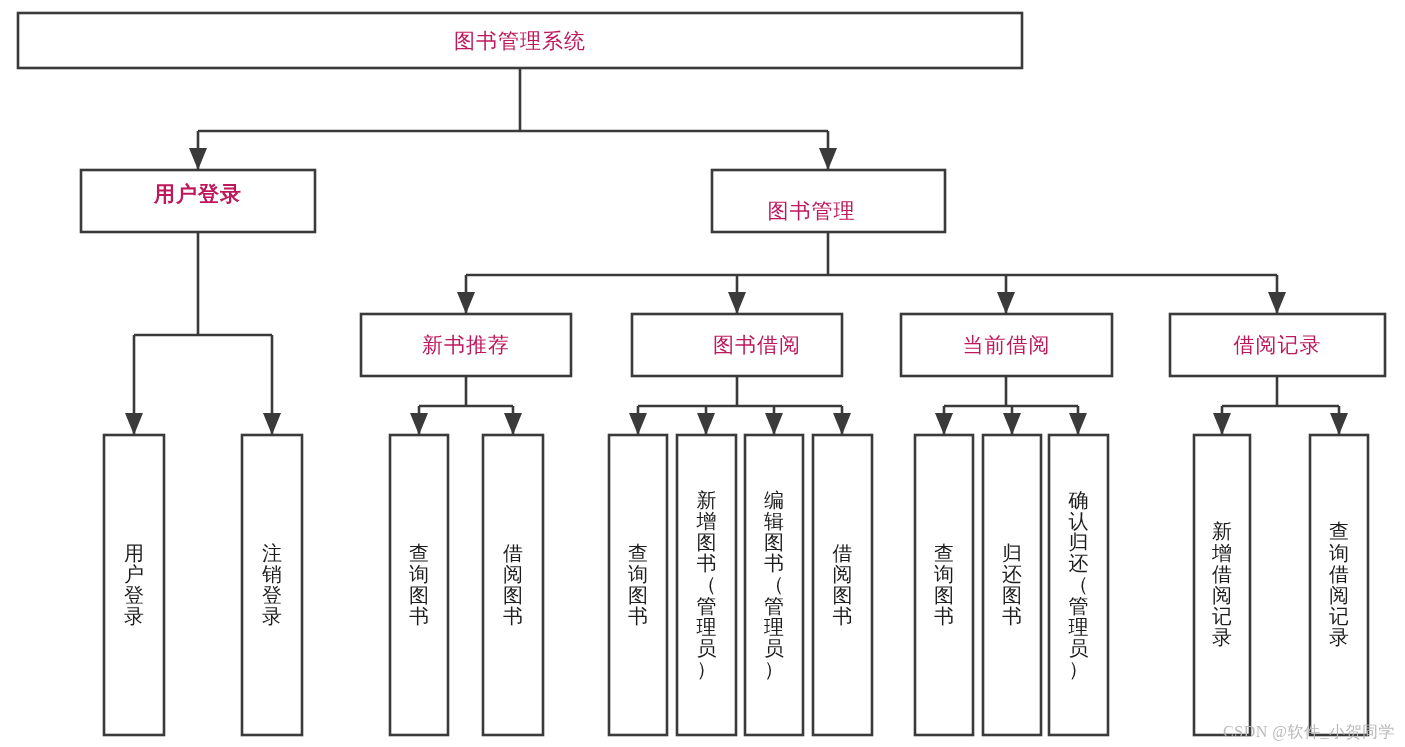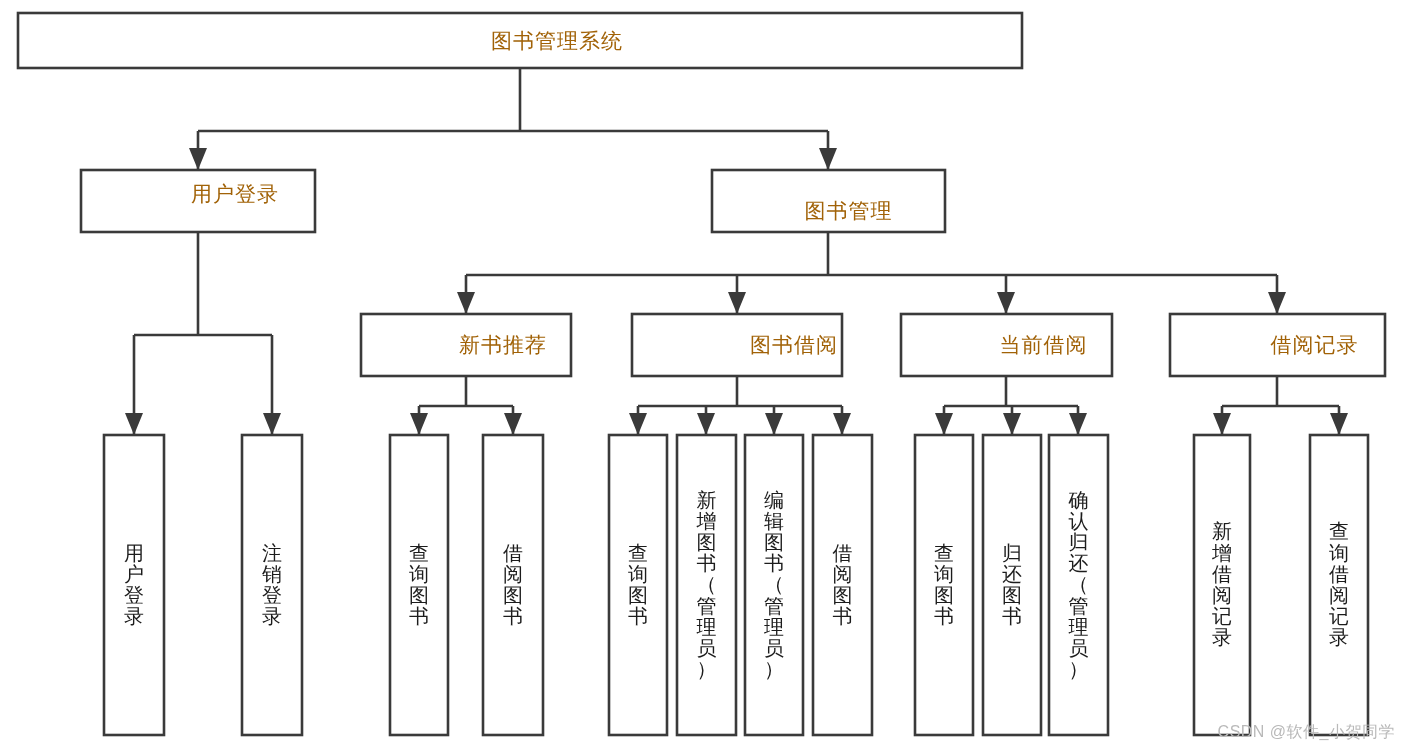--- a/index.html
+++ b/index.html
@@ -38,21 +38,21 @@
     stroke-linecap: butt;
   }
   .arrow-head {
     fill: #3a3a3a;
     stroke: none;
   }
   .watermark {
     position: absolute;
     right: 10px;
     bottom: 4px;
-    font-family: Liberation Sans, sans-serif;
+    font-family: Liberation Serif, serif;
     font-size: 16px;
     color: #b9b9b9;
     white-space: nowrap;
     letter-spacing: 0.5px;
   }
   .vlabel-wrap {
     position: absolute;
     display: flex;
     flex-direction: column;
     align-items: center;
@@ -65,25 +65,24 @@
   }
   .vlabel-wrap span {
     display: block;
   }
   .hlabel-wrap {
     position: absolute;
     display: flex;
     align-items: center;
     justify-content: center;
     font-size: 21px;
-    color: #a16207;
+    color: #be185d;
     font-family: "Liberation Sans", sans-serif;
     pointer-events: none;
     letter-spacing: 1px;
-    padding-left: 37px;
   }
 </style>
 </head>
 <body>
 
 <div id="diagram-root">
 
   <svg class="diagram-svg" viewBox="0 0 1405 747" xmlns="http://www.w3.org/2000/svg">
     <g id="connectors-layer">
         <line x1="520" y1="68" x2="520" y2="131" class="connector"></line>
@@ -159,21 +158,21 @@
         <rect x="983" y="435" width="58" height="300" class="node-box"></rect>
         <rect x="1049" y="435" width="59" height="300" class="node-box"></rect>
         <rect x="1194" y="435" width="56" height="300" class="node-box"></rect>
         <rect x="1310" y="435" width="58" height="300" class="node-box"></rect>
       </g>
   </svg>
 
   <div class="hlabel-wrap" id="root-label" style="left: 18px; top: 13px; width: 1004px; height: 55px;">图书管理系统</div>
 
   <div id="labels-layer">
-      <div class="hlabel-wrap" style="left: 81px; top: 170px; width: 234px; height: 48px;">用户登录</div>
+      <div class="hlabel-wrap" style="left: 81px; top: 170px; width: 234px; height: 48px; font-weight: bold;">用户登录</div>
       <div class="hlabel-wrap" style="left: 712px; top: 180px; width: 199px; height: 62px;">图书管理</div>
       <div class="hlabel-wrap" style="left: 361px; top: 314px; width: 210px; height: 62px; font-family: Liberation Mono, monospace;">新书推荐</div>
       <div class="hlabel-wrap" style="left: 632px; top: 314px; width: 250px; height: 62px;">图书借阅</div>
       <div class="hlabel-wrap" style="left: 901px; top: 314px; width: 211px; height: 62px;">当前借阅</div>
       <div class="hlabel-wrap" style="left: 1170px; top: 314px; width: 215px; height: 62px; border-radius: 11px;">借阅记录</div>
       <div class="vlabel-wrap" style="left: 104px; top: 435px; width: 60px; height: 300px;">
         <span>用</span>
         <span>户</span>
         <span>登</span>
         <span>录</span>

